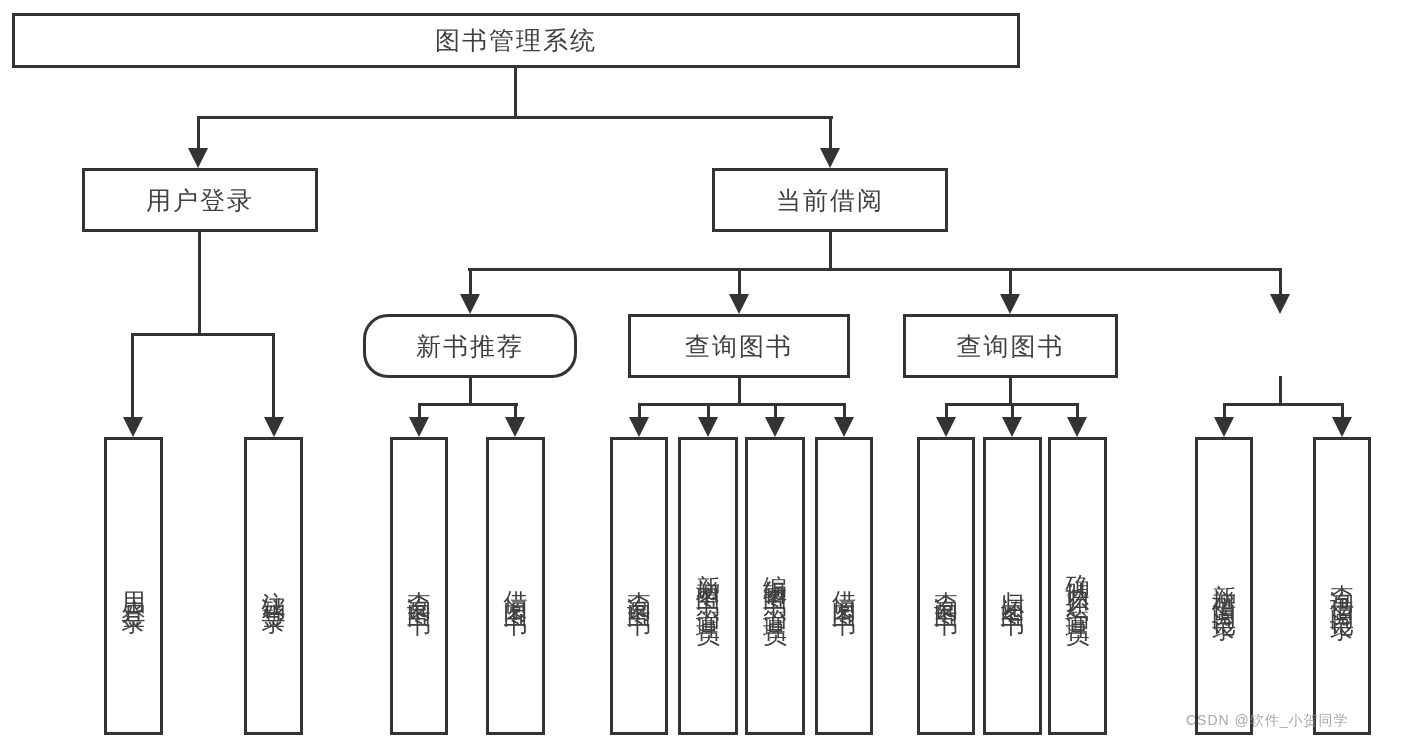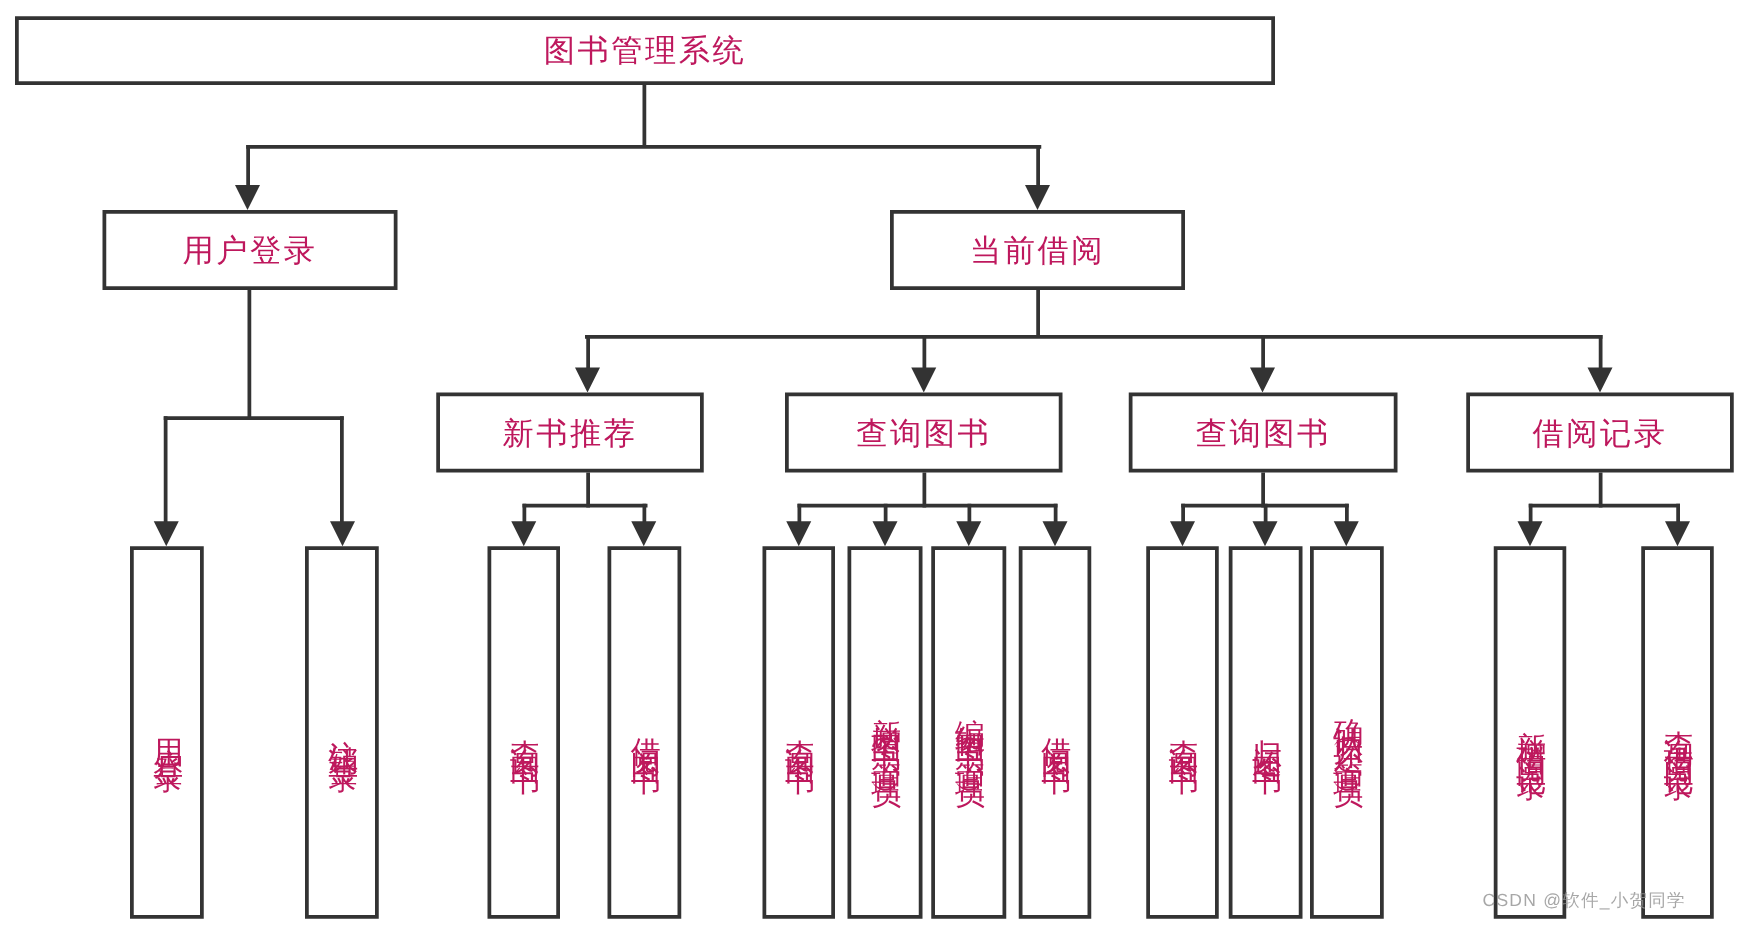--- a/index.html
+++ b/index.html
@@ -11,21 +11,21 @@
     overflow:hidden;
   }
   .node{
     position:absolute;
     background:#ffffff;
     border:3px solid #333333;
     box-sizing:border-box;
     display:flex;
     align-items:center;
     justify-content:center;
-    color:#be185d;
+    color:#404040;
     font-size:25px;
     letter-spacing:2px;
     z-index:2;
   }
   .leaf{
     writing-mode:vertical-rl;
     text-orientation:mixed;
     font-size:24px;
     letter-spacing:7px;
     line-height:1;
@@ -77,24 +77,23 @@
   <div class="h" style="left:468px;top:268px;width:814px;"></div>
   <div class="v" style="left:469px;top:268px;height:28px;"></div>
   <div class="a" style="left:460px;top:294px;"></div>
   <div class="v" style="left:738px;top:268px;height:28px;"></div>
   <div class="a" style="left:729px;top:294px;"></div>
   <div class="v" style="left:1009px;top:268px;height:28px;"></div>
   <div class="a" style="left:1000px;top:294px;"></div>
   <div class="v" style="left:1279px;top:268px;height:28px;"></div>
   <div class="a" style="left:1270px;top:294px;"></div>
 
-  <div class="node" style="left:349px;top:314px;width:214px;height:64px;">新书推荐</div>
+  <div class="node" style="left:363px;top:314px;width:214px;height:64px;border-radius:25px;">新书推荐</div>
   <div class="node" style="left:628px;top:314px;width:222px;height:64px;">查询图书</div>
   <div class="node" style="left:903px;top:314px;width:215px;height:64px;">查询图书</div>
-  <div class="node" style="left:1173px;top:314px;width:214px;height:64px;">借阅记录</div>
 
   <div class="v" style="left:469px;top:376px;height:30px;"></div>
   <div class="h" style="left:418px;top:403px;width:100px;"></div>
   <div class="v" style="left:418px;top:403px;height:16px;"></div>
   <div class="a" style="left:409px;top:417px;"></div>
   <div class="v" style="left:514px;top:403px;height:16px;"></div>
   <div class="a" style="left:505px;top:417px;"></div>
 
   <div class="v" style="left:738px;top:376px;height:30px;"></div>
   <div class="h" style="left:638px;top:403px;width:208px;"></div>

